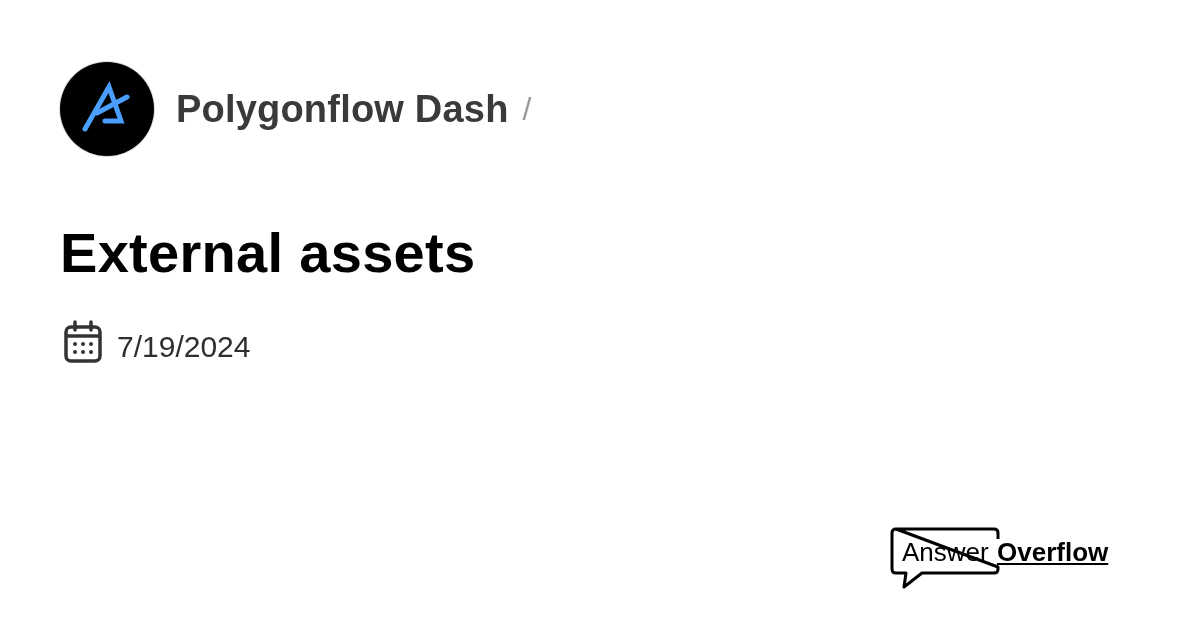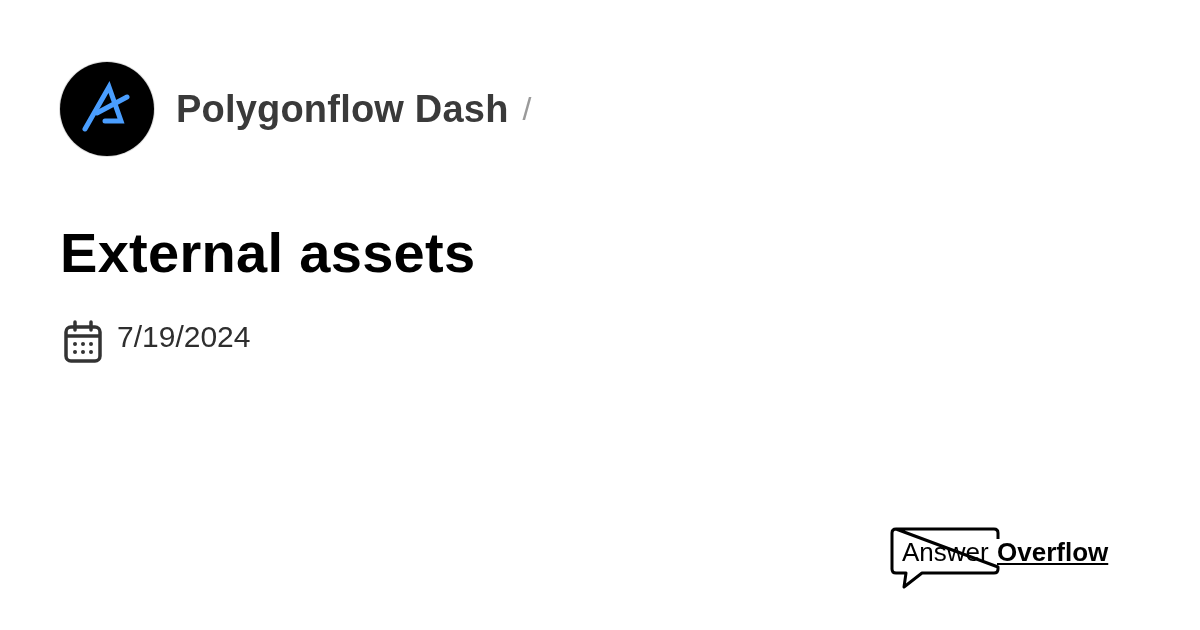--- a/index.html
+++ b/index.html
@@ -2,21 +2,21 @@
 <html><head>
 <meta charset="utf-8">
 <style>
   html, body { margin:0; padding:0; }
   body { width:1200px; height:630px; background:#ffffff; position:relative; overflow:hidden; font-family:"Liberation Sans", sans-serif; }
   .header { position:absolute; left:60px; top:62px; display:flex; align-items:center; }
   .avatar { width:94px; height:94px; border-radius:50%; background:#000; display:flex; align-items:center; justify-content:center; box-shadow:0 0 0 1px #ddd; }
   .crumbs { margin-left:22px; display:flex; align-items:center; font-weight:bold; font-size:38px; color:#3a3a3a; letter-spacing:0.2px; }
   .sep { color:#9a9a9a; font-weight:normal; margin:0 14px; font-size:32px; }
   .title { position:absolute; left:60px; top:184px; font-size:56px; font-weight:bold; color:#000; letter-spacing:0.3px;margin-top:36px; }
-  .date { position:absolute; left:63px; top:320px; display:flex; align-items:flex-start; }
+  .date { position:absolute; left:63px; top:320px; display:flex; align-items:flex-end; }
   .date-text { margin-left:14px; font-size:30px; color:#2e2e2e; }
   .brand { position:absolute; left:890px; top:527px; display:flex; align-items:flex-start; }
   .brand-box { position:relative; }
   .brand-text1 { font-size:26px; color:#000; position:absolute; left:12px; top:10px; }
   .brand-text2 { font-size:26px; color:#000; font-weight:bold; position:absolute; left:107px; top:10px;text-decoration:underline; }
 </style>
 </head>
 <body>
 
 <div class="header">

